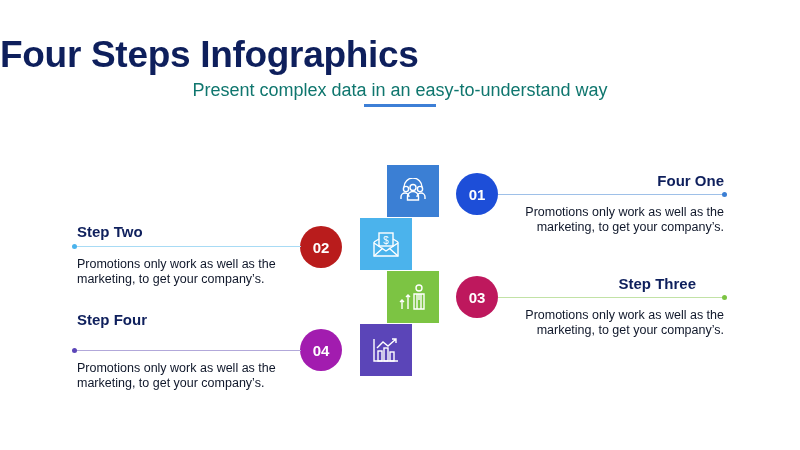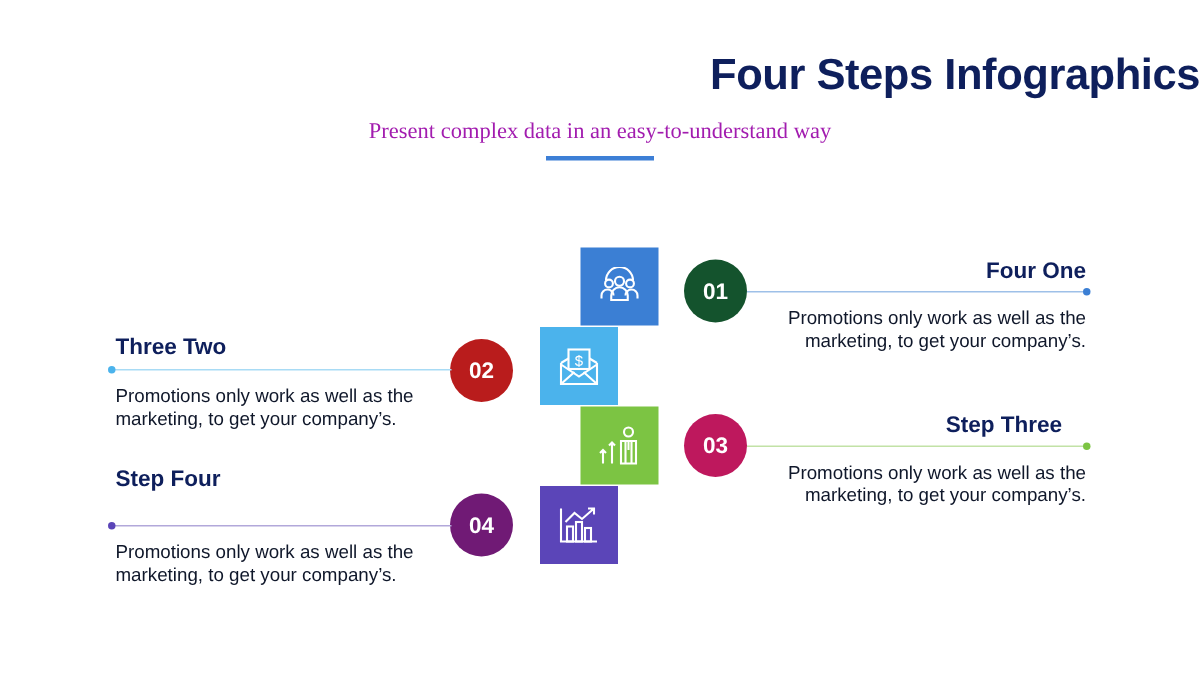--- a/index.html
+++ b/index.html
@@ -1,18 +1,18 @@
 <!DOCTYPE html>
 <html><head>
 <meta charset="utf-8">
 <style>
   html,body{margin:0;padding:0;}
   body{width:800px;height:450px;background:#ffffff;position:relative;overflow:hidden;font-family:"Liberation Sans",sans-serif;}
-  .title{position:absolute;left:0;right:0;top:34px;text-align:right;font-size:29px;font-weight:bold;color:#0e1f5c;letter-spacing:-0.3px;}
-  .subtitle{position:absolute;left:0;right:0;top:80px;text-align:center;font-size:15px;color:#a21caf;font-family:Liberation Serif, serif;}
+  .title{position:absolute;left:0;right:0;top:34px;text-align:left;font-size:37px;font-weight:bold;color:#0e1f5c;letter-spacing:-0.3px;}
+  .subtitle{position:absolute;left:0;right:0;top:80px;text-align:center;font-size:18px;color:#0f766e;}
   .underline{position:absolute;left:364px;top:104px;width:72px;height:3px;background:#3d7fd6;}
   .sq{position:absolute;width:52px;height:52px;display:flex;align-items:center;justify-content:center;}
   .circle{position:absolute;width:42px;height:42px;border-radius:50%;color:#fff;font-weight:bold;font-size:15px;display:flex;align-items:center;justify-content:center;}
   .line{position:absolute;height:1px;}
   .dot{position:absolute;width:5px;height:5px;border-radius:50%;}
   .heading{position:absolute;font-size:15px;font-weight:bold;color:#0e1f5c;}
   .desc{position:absolute;font-size:12.5px;color:#0f172a;line-height:15px;width:210px;}
   .right{text-align:right;}
 </style>
 </head>
@@ -55,35 +55,35 @@
 <div class="sq" style="left:360px;top:324px;background:#5b45b8;">
   <svg width="30" height="28" viewBox="0 0 30 28" fill="none" stroke="#fff" stroke-width="1.4">
     <path d="M3 3 V25 H27"></path>
     <rect x="7" y="15" width="4" height="10"></rect>
       <rect x="13" y="12" width="4" height="13"></rect>
       <rect x="19" y="16" width="4" height="9"></rect>
     <path d="M6 12 L12 6 L17 10 L25 3 M21 3 H25 V7"></path>
   </svg>
 </div>
 
-<div class="circle" style="left:456px;top:173px;background:#14532d;">01</div>
+<div class="circle" style="left:456px;top:173px;background:#1d4ed8;">01</div>
 <div class="line" style="left:498px;top:194px;width:226px;background:#9ec0e8;"></div>
 <div class="dot" style="left:722px;top:192px;background:#3b7fd4;"></div>
 <div class="heading right" style="left:524px;top:172px;width:200px;">Four One</div>
 <div class="desc right" style="left:514px;top:205px;">Promotions only work as well as the marketing, to get your company’s.</div>
 
 <div class="circle" style="left:300px;top:226px;background:#b91c1c;">02</div>
 <div class="line" style="left:75px;top:246px;width:226px;background:#a8dbf5;"></div>
 <div class="dot" style="left:72px;top:244px;background:#4bb3ec;"></div>
-<div class="heading" style="left:77px;top:223px;">Three Two</div>
+<div class="heading" style="left:77px;top:223px;">Step Two</div>
 <div class="desc" style="left:77px;top:257px;">Promotions only work as well as the marketing, to get your company’s.</div>
 
 <div class="circle" style="left:456px;top:276px;background:#be185d;">03</div>
 <div class="line" style="left:498px;top:297px;width:226px;background:#c2e2a6;"></div>
 <div class="dot" style="left:722px;top:295px;background:#7cc443;"></div>
-<div class="heading right" style="left:508px;top:275px;width:200px;text-align:right;">Step Three</div>
+<div class="heading right" style="left:496px;top:275px;width:200px;text-align:right;">Step Three</div>
 <div class="desc right" style="left:514px;top:308px;">Promotions only work as well as the marketing, to get your company’s.</div>
 
-<div class="circle" style="left:300px;top:329px;background:#701a75;">04</div>
+<div class="circle" style="left:300px;top:329px;background:#a21caf;">04</div>
 <div class="line" style="left:75px;top:350px;width:226px;background:#b2a8da;"></div>
 <div class="dot" style="left:72px;top:348px;background:#5b45b8;"></div>
 <div class="heading" style="left:77px;top:311px;">Step Four</div>
 <div class="desc" style="left:77px;top:361px;">Promotions only work as well as the marketing, to get your company’s.</div>
 
 </body></html>

